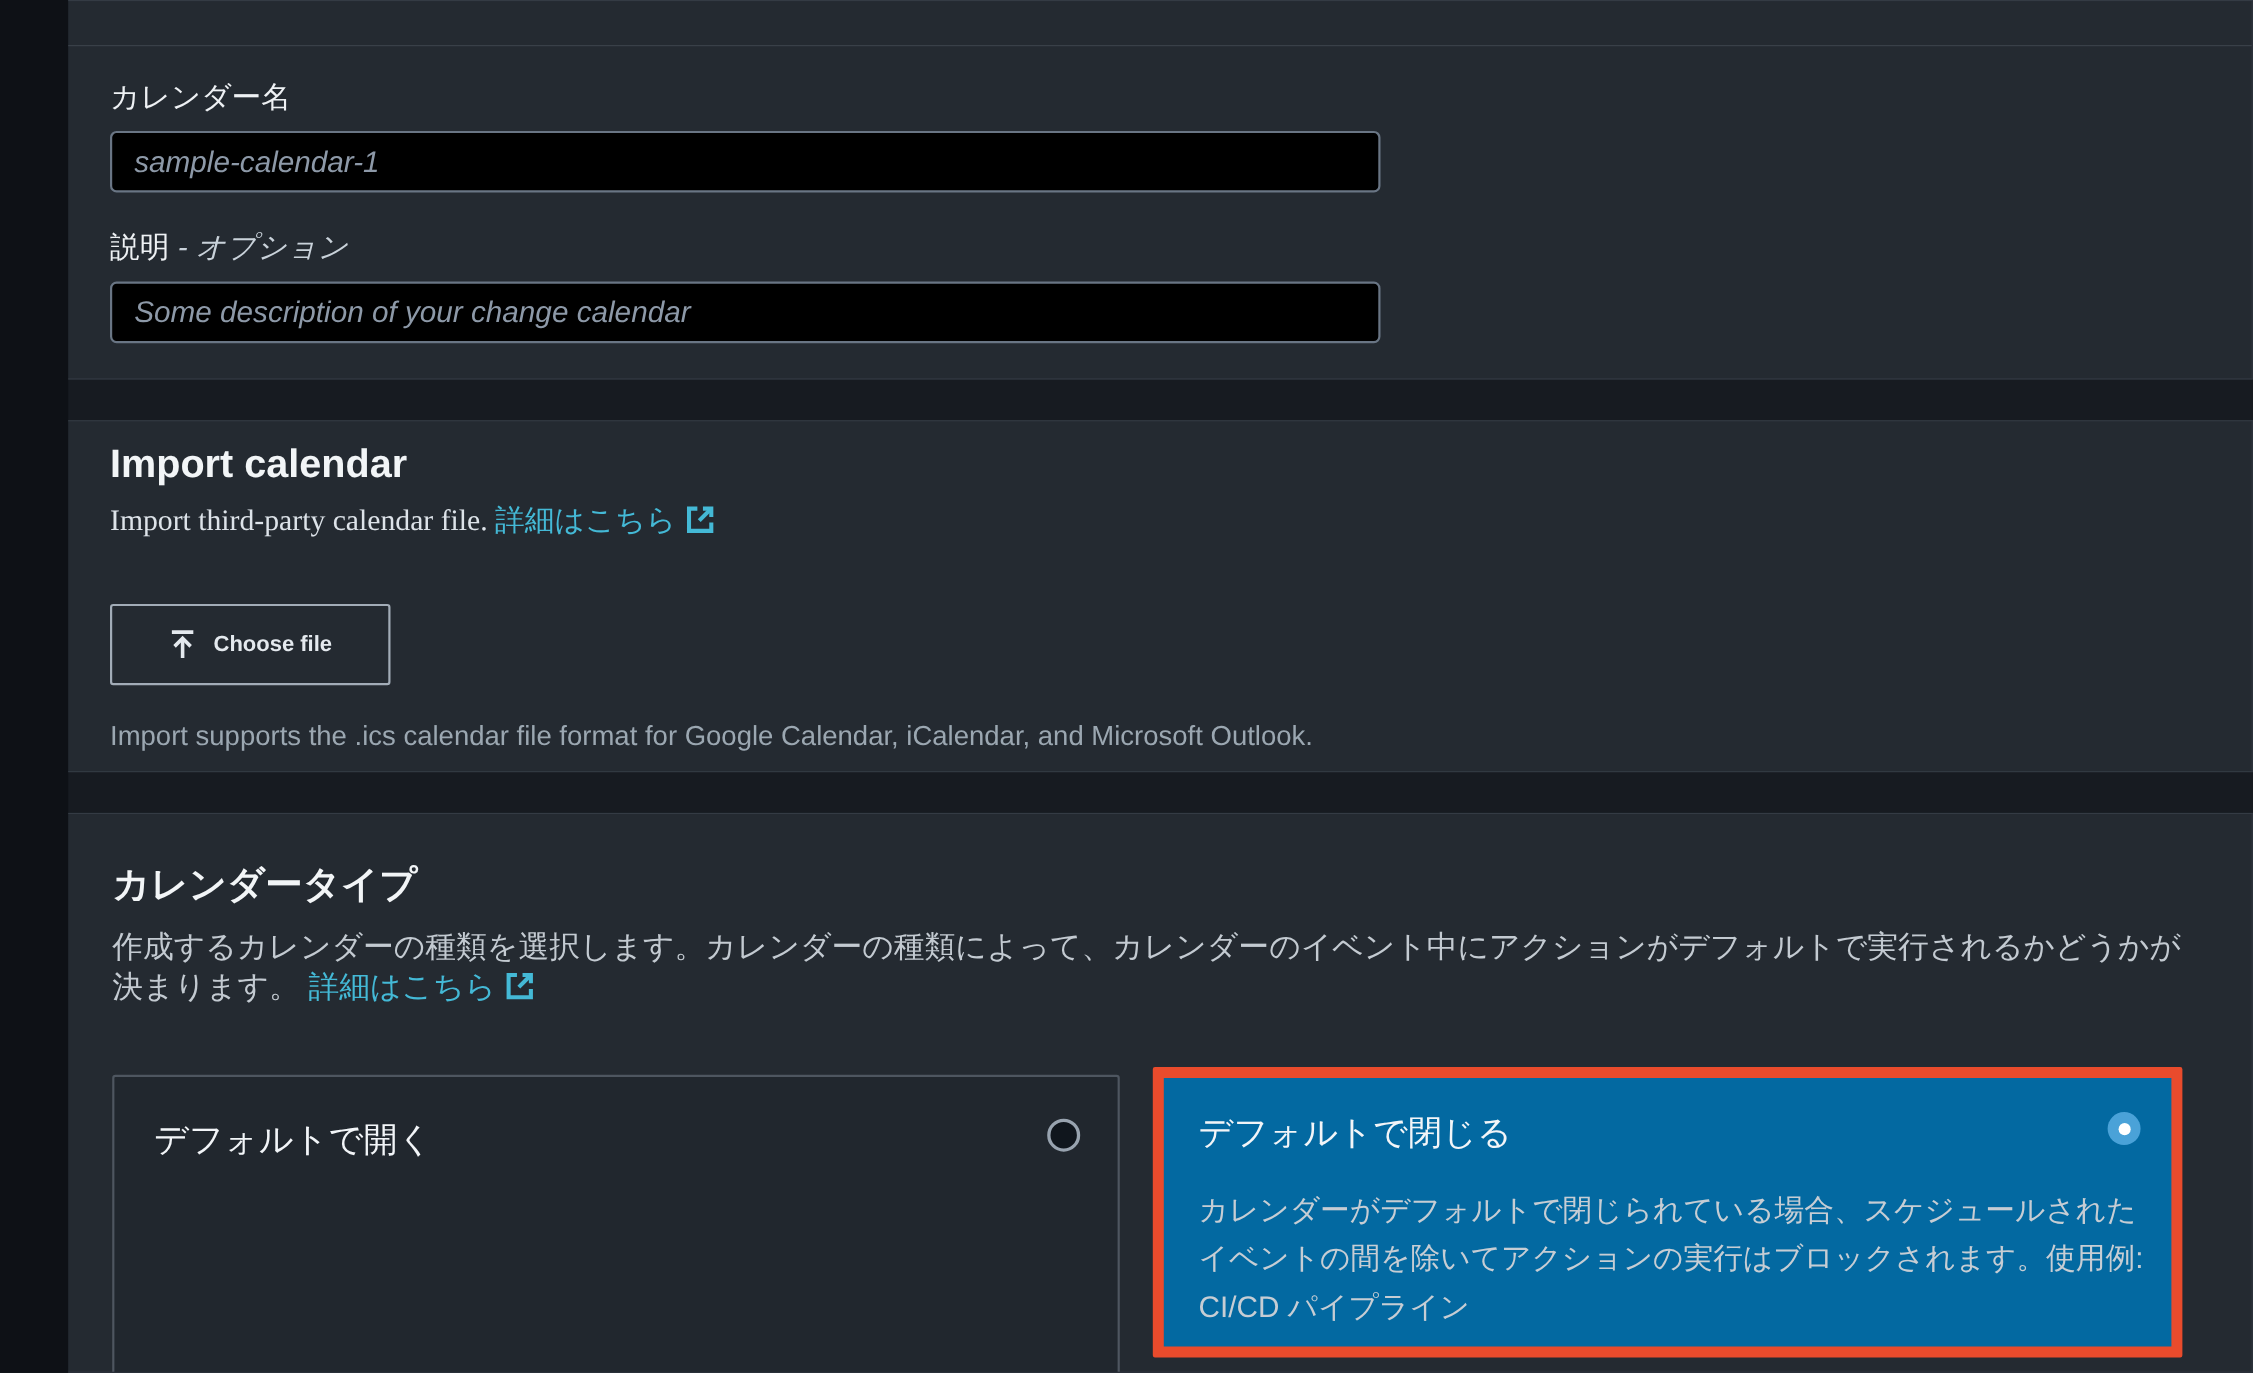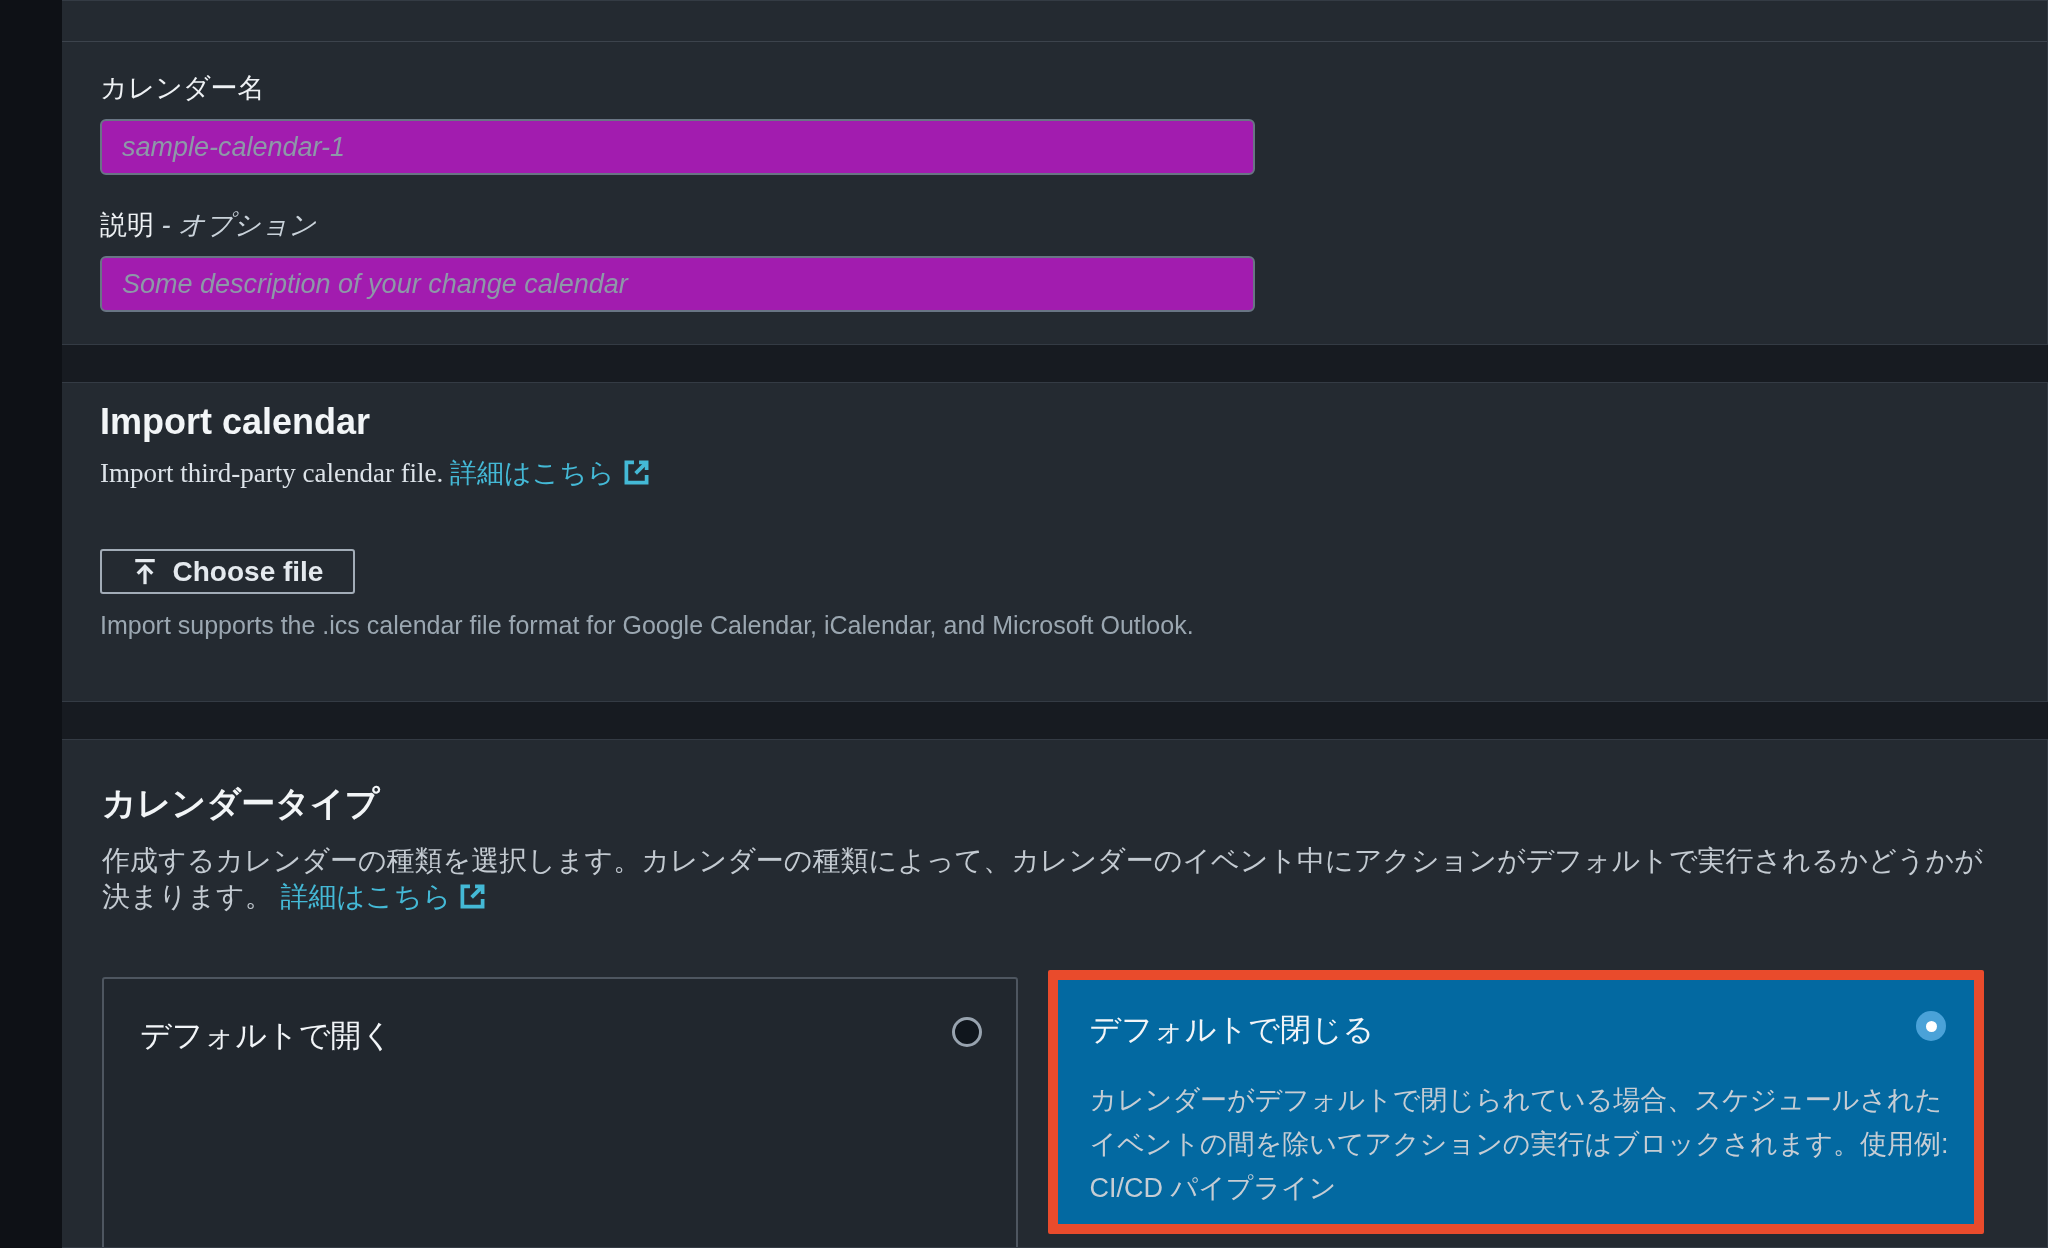--- a/index.html
+++ b/index.html
@@ -23,42 +23,42 @@
   
   .card-details{height:345px;}
   .card-details .strip{height:40px;border-bottom:1px solid #3c434c;}
   .card-details .body{padding:28px 0 0 38px;}
   .field-label{
     display:block;font-size:27px;color:#eef1f4;margin:0 0 13px 0;
   }
   .field-label .optional{font-style:italic;color:#c9d2da;}
   .text-input{
     display:block;width:1155px;height:56px;box-sizing:border-box;
-    background:#a21caf;border:2px solid #697584;border-radius:6px;
+    background:#000000;border:2px solid #697584;border-radius:6px;
     color:#d5dde4;font-size:27px;padding:0 20px;
     font-family:"Liberation Sans","DejaVu Sans",sans-serif;
   }
   .text-input::placeholder{font-style:italic;color:#8d99a8;opacity:1;}
   .field-gap{height:32px;}
 
   
   .card-import{margin-top:37px;height:320px;padding:18px 38px 0 38px;}
   .card-title-en{margin:0;font-size:36px;font-weight:bold;color:#f2f5f7;}
   .subtitle-row{margin-top:12px;font-size:27px;color:#dde3e9;font-family:Liberation Serif, serif;}
   .link{color:#44b9d6;text-decoration:none;cursor:pointer;white-space:nowrap;}
   .ext-icon{display:inline-block;vertical-align:-4px;margin-left:8px;width:27px;height:27px;}
   .choose-file-btn{
     margin-top:58px;display:flex;align-items:center;justify-content:center;gap:15px;
-    width:255px;height:45px;box-sizing:border-box;
+    width:255px;height:74px;box-sizing:border-box;
     background:transparent;border:2px solid #a2acb7;border-radius:3px;
-    color:#e4e9ee;font-size:28px;font-weight:bold;cursor:pointer;
+    color:#e4e9ee;font-size:20px;font-weight:bold;cursor:pointer;
     font-family:"Liberation Sans","DejaVu Sans",sans-serif;
   }
   .upload-icon{width:26px;height:28px;flex:none;}
-  .helper-text{margin-top:17px;font-size:25px;color:#9ba7b1;}
+  .helper-text{margin-top:32px;font-size:25px;color:#9ba7b1;}
 
   
   .card-type{margin-top:37px;height:509px;padding:41px 63px 0 40px;overflow:hidden;}
   .card-title-ja{margin:0;font-size:34px;font-weight:bold;color:#f2f5f7;}
   .type-desc{margin-top:16px;font-size:28px;color:#c3cad1;line-height:36px;}
   .tiles-row{margin-top:55px;display:flex;gap:30px;align-items:flex-start;}
 
   .tile{
     position:relative;width:918px;height:312px;box-sizing:border-box;
     border:2px solid #4e5660;border-radius:3px;background:#21272e;

